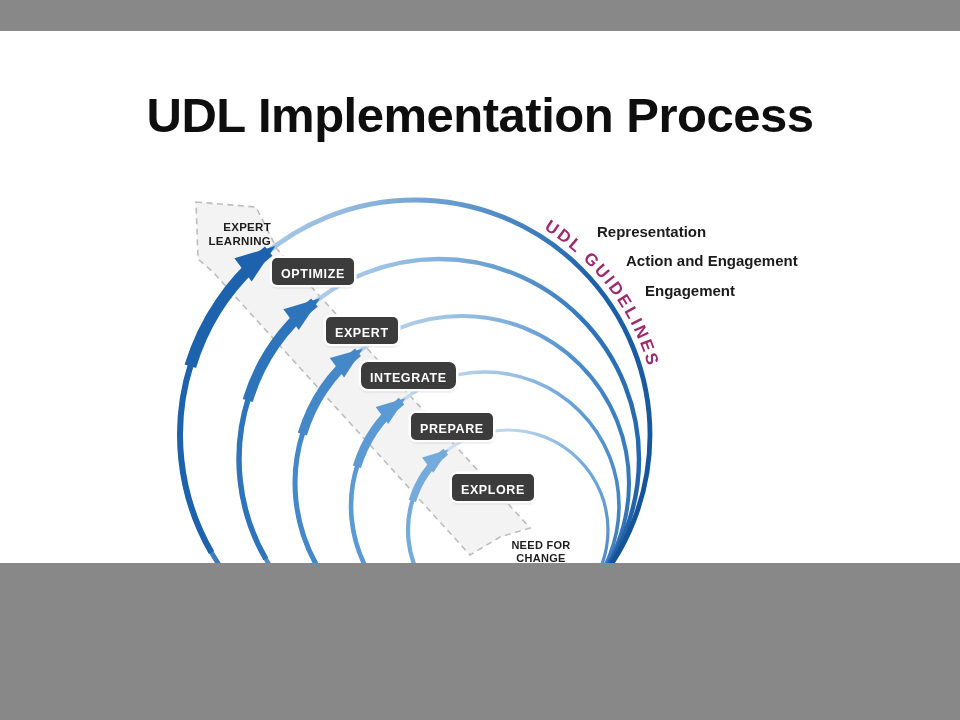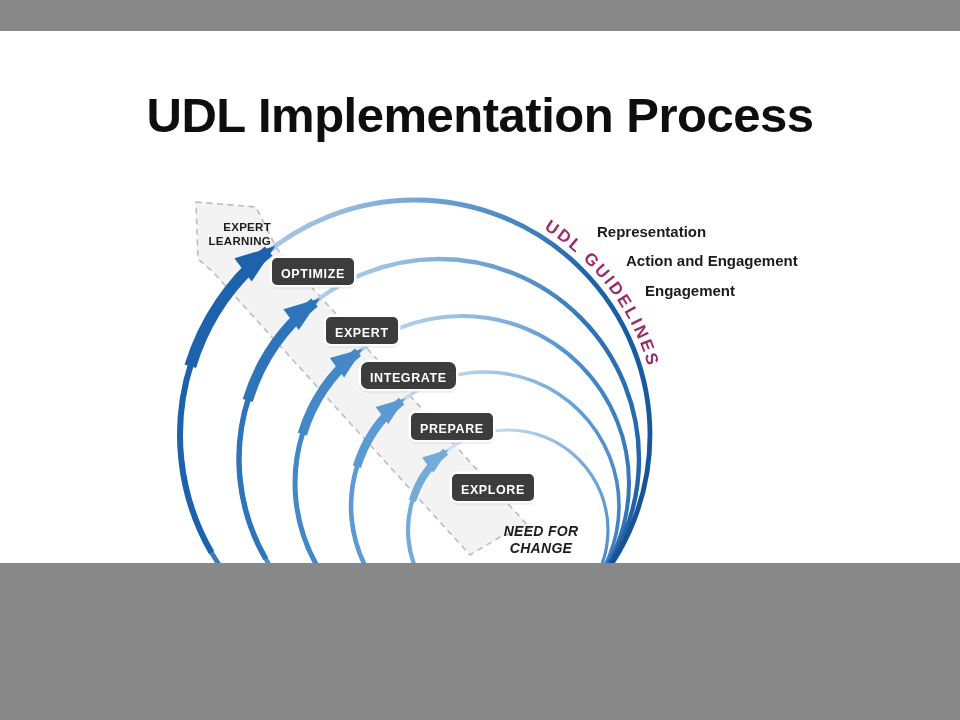--- a/index.html
+++ b/index.html
@@ -117,21 +117,21 @@
       <path d="M247.7,369.5 A200,200 0 0 1 314.5,271.5" fill="none" stroke="#2e74ba" stroke-width="10.5"></path>
       <polygon points="320.0,267.2 298.8,299.1 283.4,278.2" fill="#2e74ba"></polygon>
       <path d="M211.5,521.5 A235,235 0 0 1 191.5,331.4" fill="none" stroke="#1d62ac" stroke-width="6"></path>
       <path d="M190.3,335.3 A235,235 0 0 1 268.7,220.1" fill="none" stroke="#1d62ac" stroke-width="12"></path>
       <polygon points="275.2,215.1 251.7,250.5 234.4,227.2" fill="#1d62ac"></polygon>
       <text font-family="&quot;Liberation Sans&quot;, sans-serif" font-size="17" font-weight="bold" letter-spacing="2.5" fill="#9c2b6e"><textPath href="#gpath" xlink:href="#gpath" startOffset="2">UDL GUIDELINES</textPath></text>
     </svg>
 
   <div class="small-caps-label" style="left:191px;top:190px;text-align:right;">EXPERT LEARNING</div>
 
-  <div class="small-caps-label" style="left:501px;top:492px;font-size:14px;font-style:italic;">NEED FOR CHANGE</div>
+  <div class="small-caps-label" style="left:501px;top:508px;font-size:11px;">NEED FOR CHANGE</div>
 
   <div class="badge" style="left:452px;top:443px;">EXPLORE</div>
   <div class="badge" style="left:411px;top:382px;">PREPARE</div>
   <div class="badge" style="left:361px;top:331px;border-radius:7px;">INTEGRATE</div>
   <div class="badge" style="left:326px;top:286px;">EXPERT</div>
   <div class="badge" style="left:272px;top:227px;">OPTIMIZE</div>
 
   <div class="side-label" style="left:597px;top:192px;text-align:right;">Representation</div>
   <div class="side-label" style="left:626px;top:221px;">Action and Engagement</div>
   <div class="side-label" style="left:645px;top:251px;">Engagement</div>

